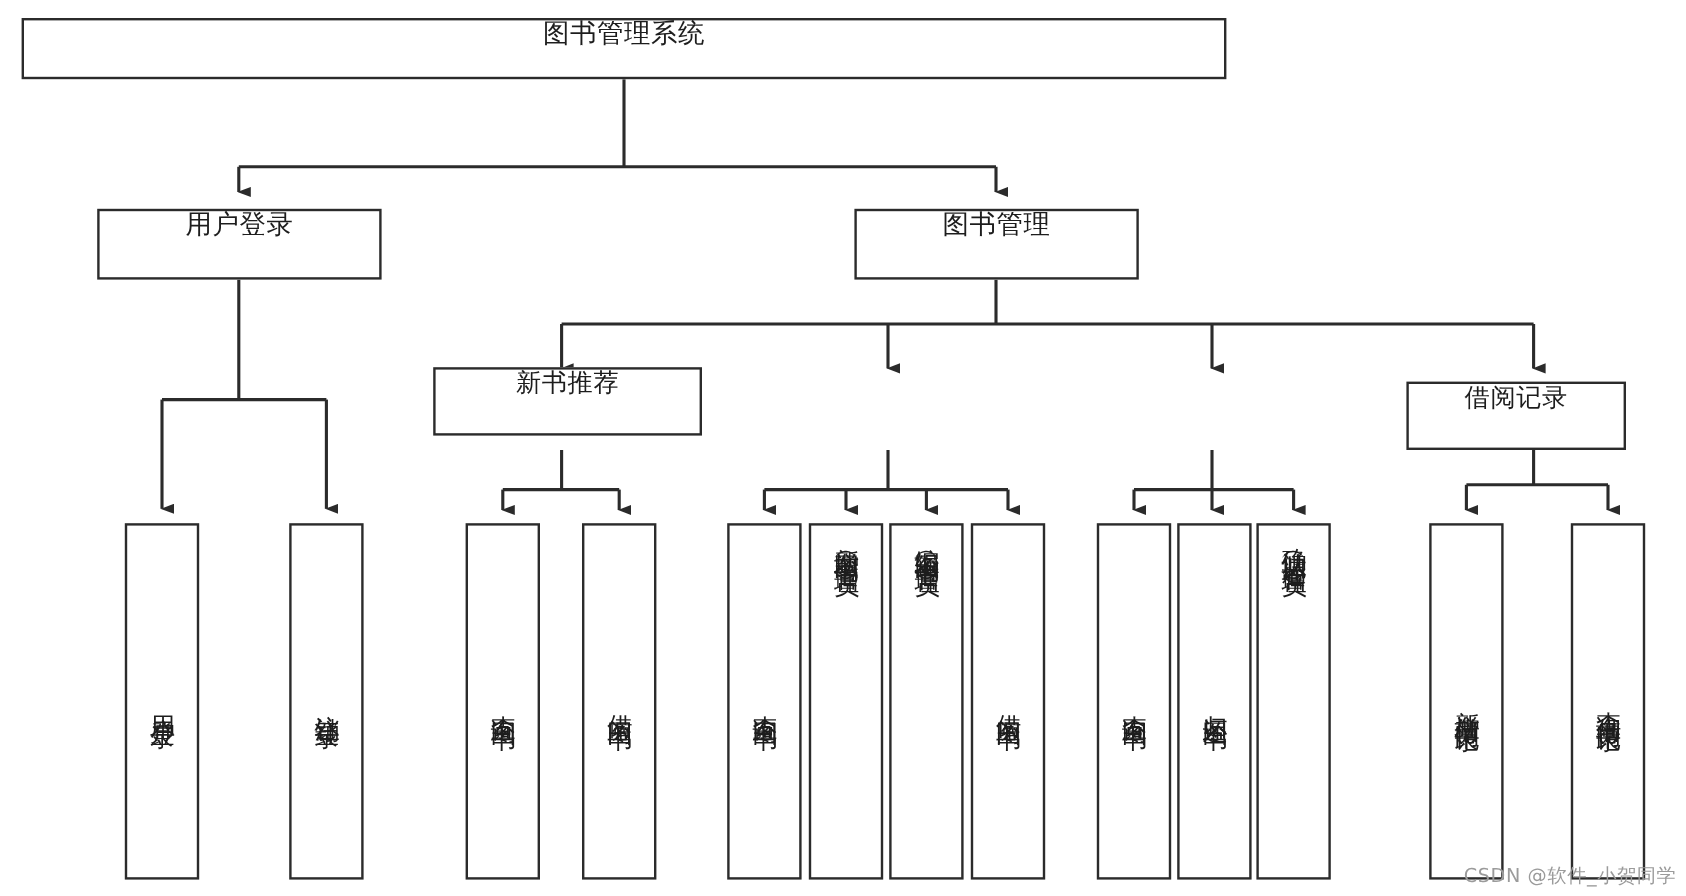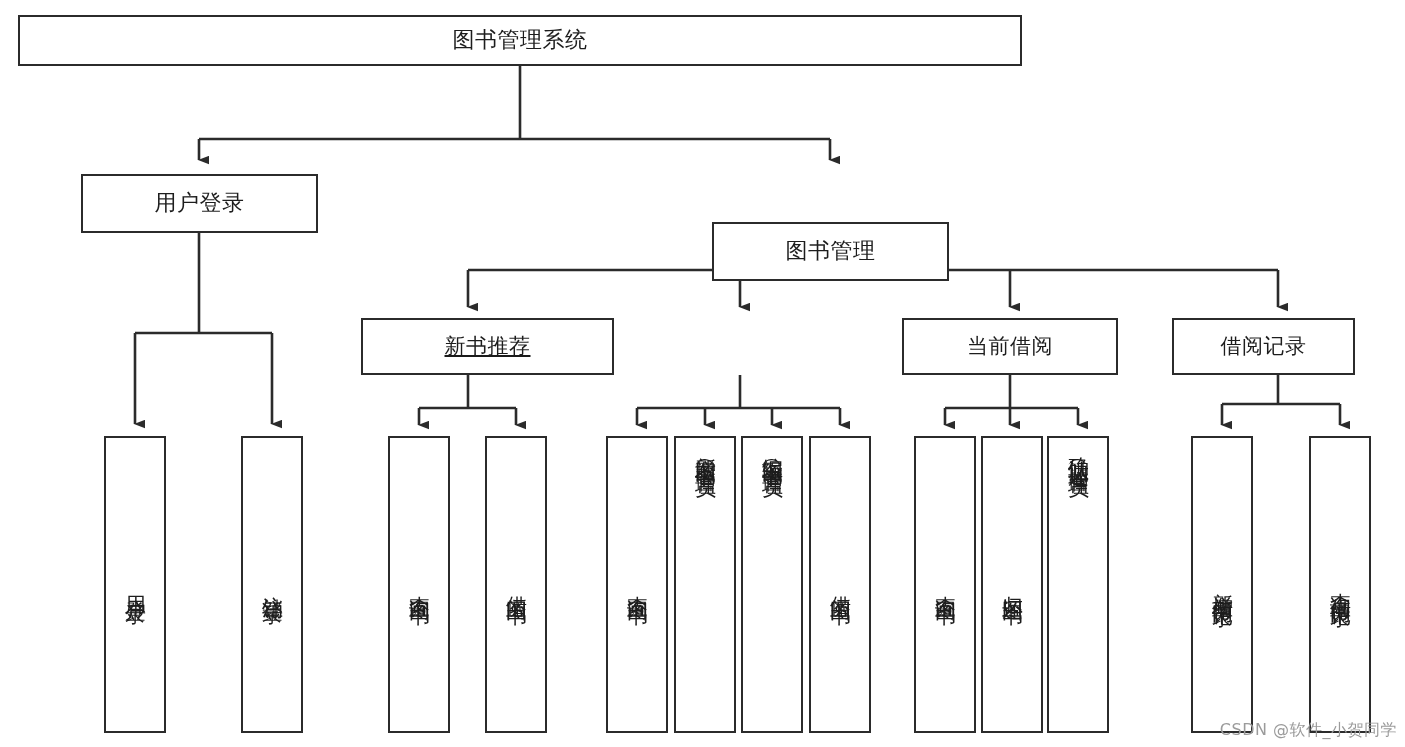--- a/index.html
+++ b/index.html
@@ -26,21 +26,20 @@
     width: 1405px;
     height: 747px;
     pointer-events: none;
   }
   .node {
     position: absolute;
     box-sizing: border-box;
     background: #ffffff;
     border: 2px solid #2b2b2b;
     display: flex;
-    align-items: center;
     justify-content: center;
     z-index: 2;
   }
   .node-label {
     font-size: 21px;
     line-height: 1.12;
     letter-spacing: 0.5px;
     color: #1d1d1d;
     white-space: nowrap;
     text-align: center;
@@ -131,29 +130,26 @@
     </g>
   </svg>
 
   <div class="node root" style="left:18px; top:15px; width:1004px; height:51px;">
     <span class="node-label">图书管理系统</span>
   </div>
 
   <div class="node level1" style="left:81px; top:174px; width:237px; height:59px;">
     <span class="node-label">用户登录</span>
   </div>
-  <div class="node level1" style="left:712px; top:174px; width:237px; height:59px;margin-top:48px;">
+  <div class="node level1" style="left:712px; top:174px; width:237px; height:59px;">
     <span class="node-label">图书管理</span>
   </div>
 
-  <div class="node level2" style="left:361px; top:318px; width:253px; height:57px;text-decoration:underline;">
+  <div class="node level2" style="left:361px; top:306px; width:224px; height:57px;">
     <span class="node-label">新书推荐</span>
-  </div>
-  <div class="node level2" style="left:902px; top:318px; width:216px; height:57px;">
-    <span class="node-label">当前借阅</span>
   </div>
   <div class="node level2" style="left:1172px; top:318px; width:183px; height:57px;">
     <span class="node-label">借阅记录</span>
   </div>
 
   <div class="node vertical centered" style="left:104px; top:436px; width:62px; height:297px;">
     <span class="node-label">用户登录</span>
   </div>
   <div class="node vertical centered" style="left:241px; top:436px; width:62px; height:297px;">
     <span class="node-label">注销登录</span>

